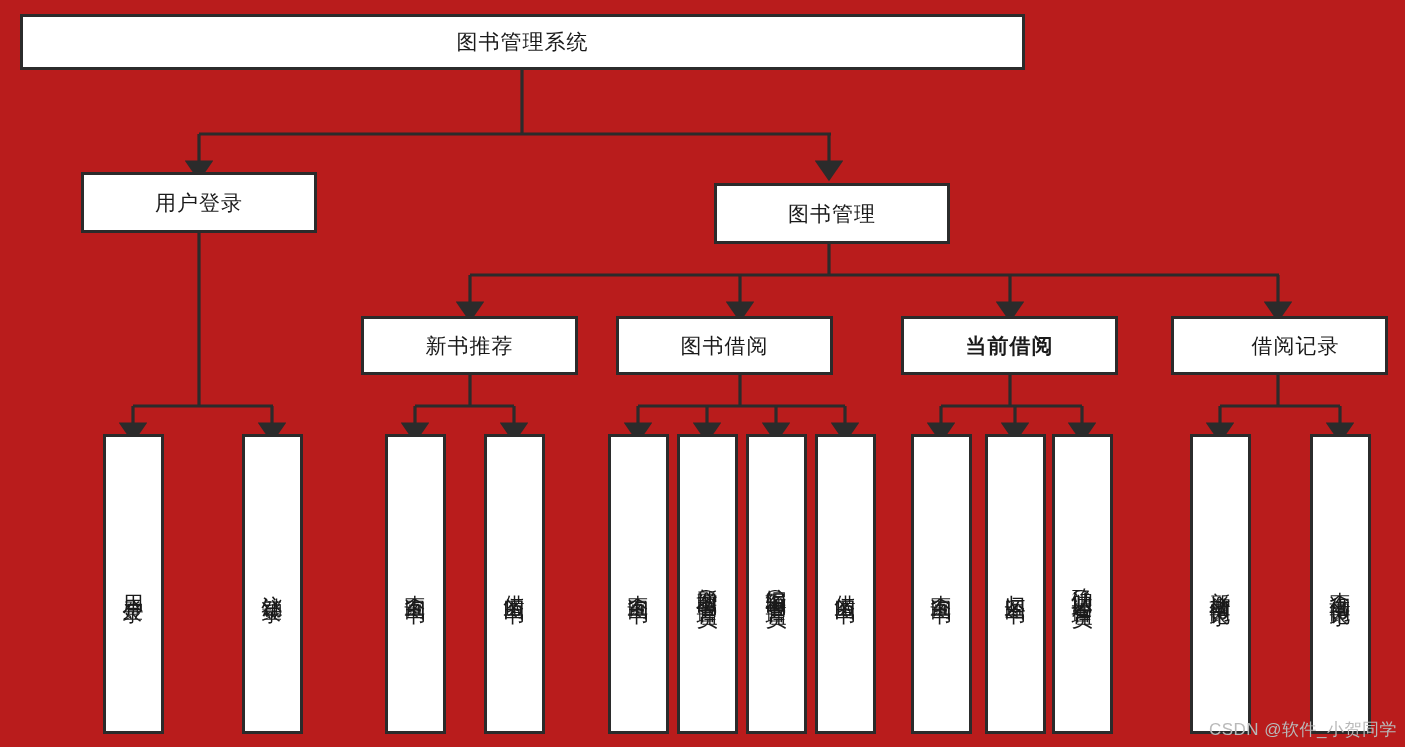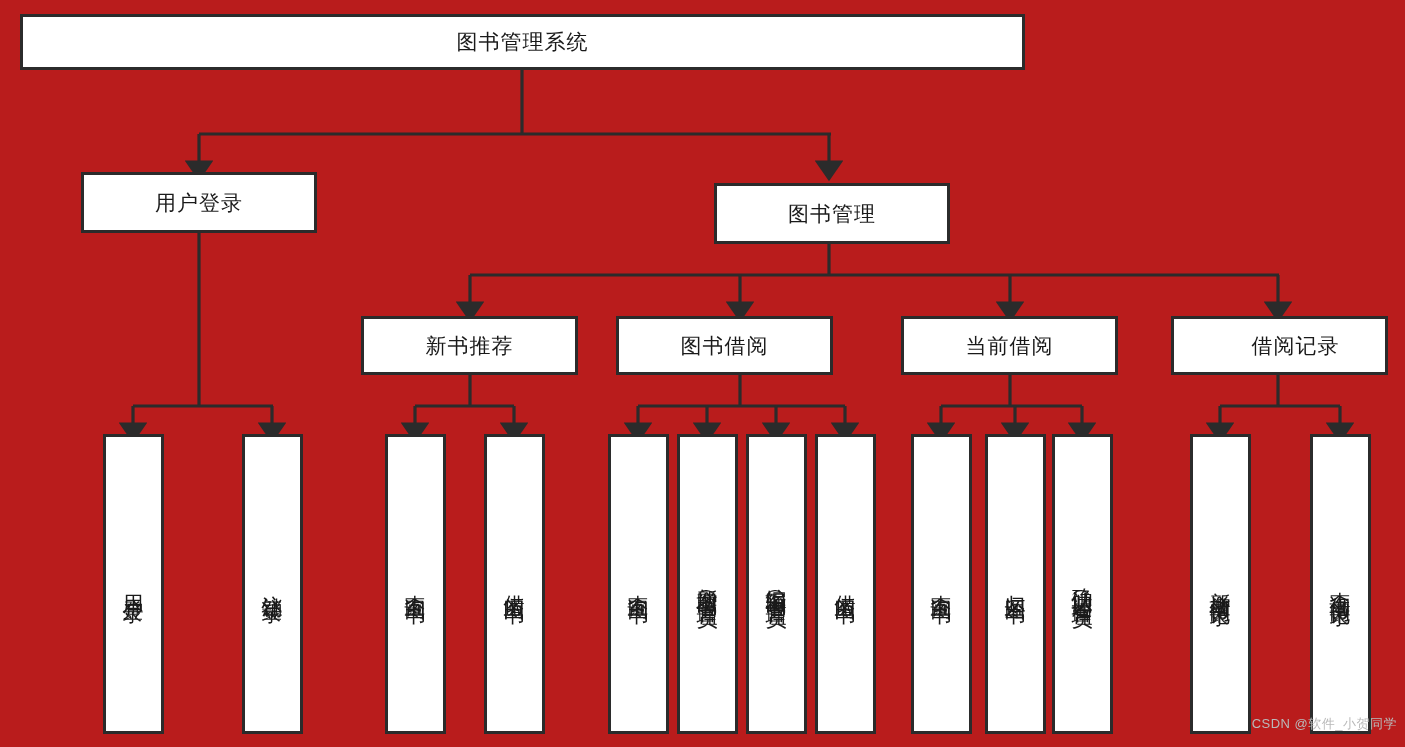--- a/index.html
+++ b/index.html
@@ -52,22 +52,22 @@
     align-items: center;
     justify-content: center;
   }
   .node.v .vtext {
     writing-mode: vertical-rl;
     text-orientation: upright;
   }
   .watermark {
     position: absolute;
     right: 8px;
-    bottom: 14px;
-    font-size: 13px;
+    bottom: 6px;
+    font-size: 17px;
     color: #b9b9b9;
     letter-spacing: 0.5px;
     z-index: 6;
     white-space: nowrap;
   }
 </style>
 </head>
 <body>
 
 <div id="canvas">
@@ -132,21 +132,21 @@
   <div class="node h" style="left: 714px; top: 172px; width: 236px; height: 61px; margin-top: 11px;">
     <span>图书管理</span>
   </div>
 
   <div class="node h" style="left: 361px; top: 316px; width: 217px; height: 59px; font-family: Liberation Serif, serif;">
     <span>新书推荐</span>
   </div>
   <div class="node h" style="left: 616px; top: 316px; width: 217px; height: 59px;">
     <span>图书借阅</span>
   </div>
-  <div class="node h" style="left: 901px; top: 316px; width: 217px; height: 59px;">
+  <div class="node h" style="left: 901px; top: 316px; width: 217px; height: 59px; font-weight: bold;">
     <span>当前借阅</span>
   </div>
   <div class="node h" style="left: 1171px; top: 316px; width: 217px; height: 59px; padding-left: 32px;">
     <span>借阅记录</span>
   </div>
 
   <div class="node v" style="left: 103px; top: 434px; width: 61px; height: 300px;">
     <span class="vtext">用户登录</span>
   </div>
   <div class="node v" style="left: 242px; top: 434px; width: 61px; height: 300px;">

